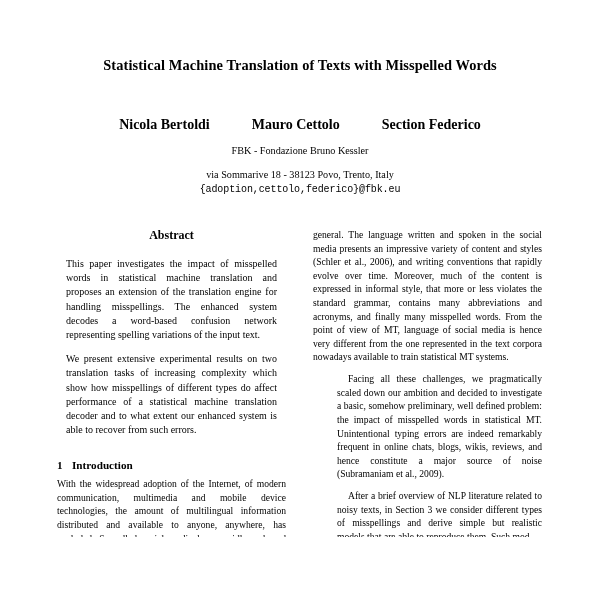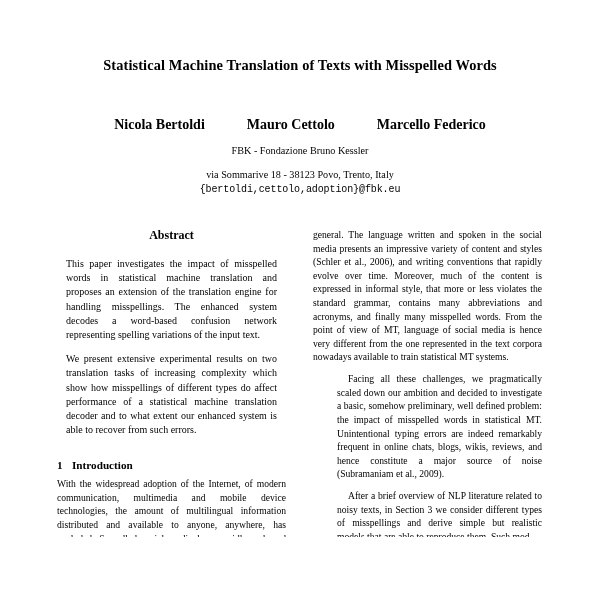--- a/index.html
+++ b/index.html
@@ -113,29 +113,29 @@
 </head>
 <body>
 
 <div class="page">
 
   <h1 class="title">Statistical Machine Translation of Texts with Misspelled Words</h1>
 
   <div class="authors">
     <span>Nicola Bertoldi</span>
     <span>Mauro Cettolo</span>
-    <span>Marcello Federico</span>
+    <span>Section Federico</span>
   </div>
 
   <div class="affiliation">
     <div>FBK - Fondazione Bruno Kessler</div>
     <div>via Sommarive 18 - 38123 Povo, Trento, Italy</div>
   </div>
 
-  <div class="email">{bertoldi,cettolo,adoption}@fbk.eu</div>
+  <div class="email">{adoption,cettolo,federico}@fbk.eu</div>
 
   <div class="columns">
 
     <div class="col col-left">
       <div class="abstract-wrap">
         <div class="abstract-heading">Abstract</div>
         <p>This paper investigates the impact of misspelled words in statistical machine translation and proposes an extension of the translation engine for handling misspellings. The enhanced system decodes a word-based confusion network representing spelling variations of the input text.</p>
         <p>We present extensive experimental results on two translation tasks of increasing complexity which show how misspellings of different types do affect performance of a statistical machine translation decoder and to what extent our enhanced system is able to recover from such errors.</p>
       </div>
 

